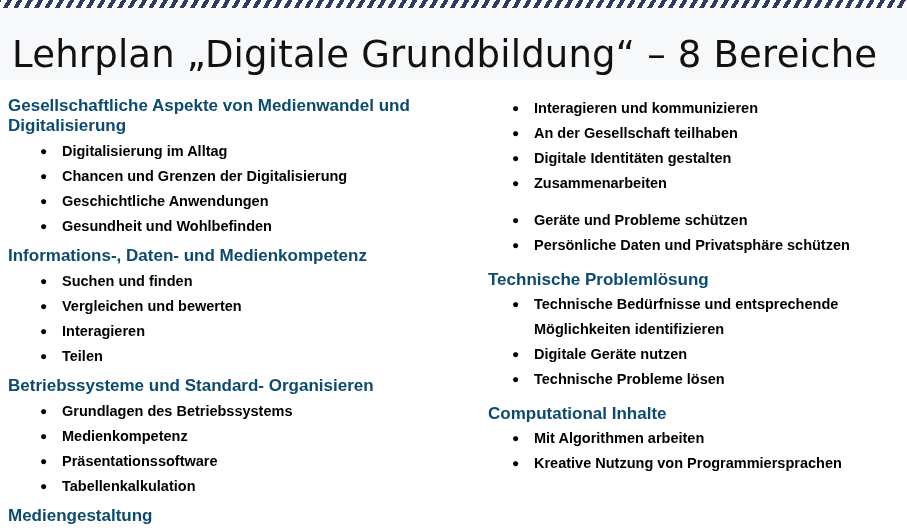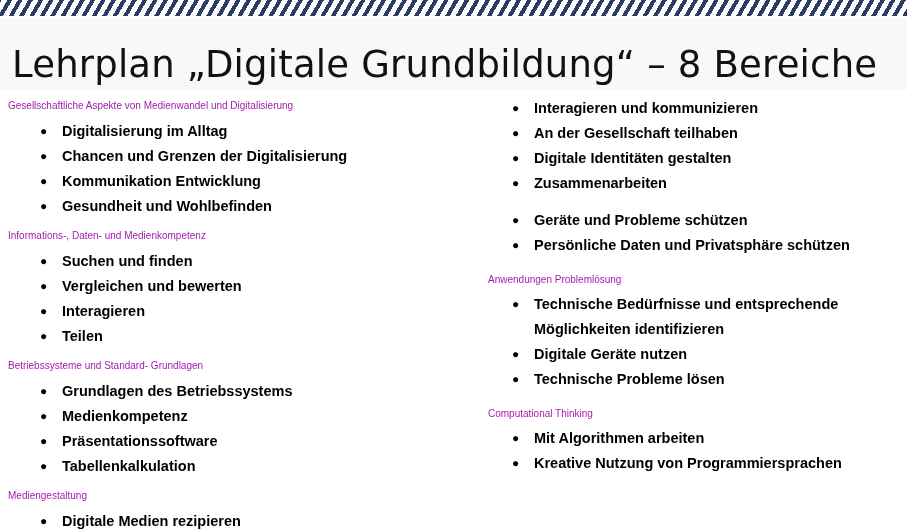--- a/index.html
+++ b/index.html
@@ -38,21 +38,21 @@
   .band-underline {
     position: absolute;
     top: 16px;
     left: 0;
     width: 907px;
     height: 2px;
     background: #ffffff;
   }
   .title-bar {
     position: absolute;
-    top: 18px;
+    top: 8px;
     left: 0;
     width: 907px;
     height: 72px;
     background: #f7f8fa;
   }
   .title {
     position: absolute;
     top: 25px;
     left: 12px;
     font-size: 37px;
@@ -78,23 +78,23 @@
     width: 450px;
   }
   .col-right {
     left: 488px;
     width: 415px;
   }
   .group {
     margin-bottom: 7px;
   }
   .group-heading {
-    font-size: 10px;
-    font-weight: normal;
-    color: #a21caf;
+    font-size: 17px;
+    font-weight: bold;
+    color: #0c4a6e;
     line-height: 20px;
     margin-bottom: 3px;
   }
   ul.items {
     list-style: none;
     margin: 0;
     padding: 0 0 0 32px;
   }
   ul.items li {
     position: relative;
@@ -147,21 +147,21 @@
           <li>
               <span class="bullet">●</span>
               <span class="itemtext">Digitalisierung im Alltag</span>
             </li>
           <li>
               <span class="bullet">●</span>
               <span class="itemtext">Chancen und Grenzen der Digitalisierung</span>
             </li>
           <li>
               <span class="bullet">●</span>
-              <span class="itemtext">Kommunikation Entwicklung</span>
+              <span class="itemtext">Geschichtliche Anwendungen</span>
             </li>
           <li>
               <span class="bullet">●</span>
               <span class="itemtext">Gesundheit und Wohlbefinden</span>
             </li>
         </ul>
       </div>
 
       <div class="group">
         <div class="group-heading">Informations-, Daten- und Medienkompetenz</div>
@@ -179,21 +179,21 @@
               <span class="itemtext">Interagieren</span>
             </li>
           <li>
               <span class="bullet">●</span>
               <span class="itemtext">Teilen</span>
             </li>
         </ul>
       </div>
 
       <div class="group">
-        <div class="group-heading">Betriebssysteme und Standard- Grundlagen</div>
+        <div class="group-heading">Betriebssysteme und Standard- Organisieren</div>
         <ul class="items">
           <li>
               <span class="bullet">●</span>
               <span class="itemtext">Grundlagen des Betriebssystems</span>
             </li>
           <li>
               <span class="bullet">●</span>
               <span class="itemtext">Medienkompetenz</span>
             </li>
           <li>
@@ -250,39 +250,39 @@
               <span class="itemtext">Geräte und Probleme schützen</span>
             </li>
           <li>
               <span class="bullet">●</span>
               <span class="itemtext">Persönliche Daten und Privatsphäre schützen</span>
             </li>
         </ul>
       </div>
 
       <div class="group">
-        <div class="group-heading">Anwendungen Problemlösung</div>
+        <div class="group-heading">Technische Problemlösung</div>
         <ul class="items">
           <li>
               <span class="bullet">●</span>
               <span class="itemtext">Technische Bedürfnisse und entsprechende Möglichkeiten identifizieren</span>
             </li>
           <li>
               <span class="bullet">●</span>
               <span class="itemtext">Digitale Geräte nutzen</span>
             </li>
           <li>
               <span class="bullet">●</span>
               <span class="itemtext">Technische Probleme lösen</span>
             </li>
         </ul>
       </div>
 
       <div class="group">
-        <div class="group-heading">Computational Thinking</div>
+        <div class="group-heading">Computational Inhalte</div>
         <ul class="items">
           <li>
               <span class="bullet">●</span>
               <span class="itemtext">Mit Algorithmen arbeiten</span>
             </li>
           <li>
               <span class="bullet">●</span>
               <span class="itemtext">Kreative Nutzung von Programmiersprachen</span>
             </li>
         </ul>

